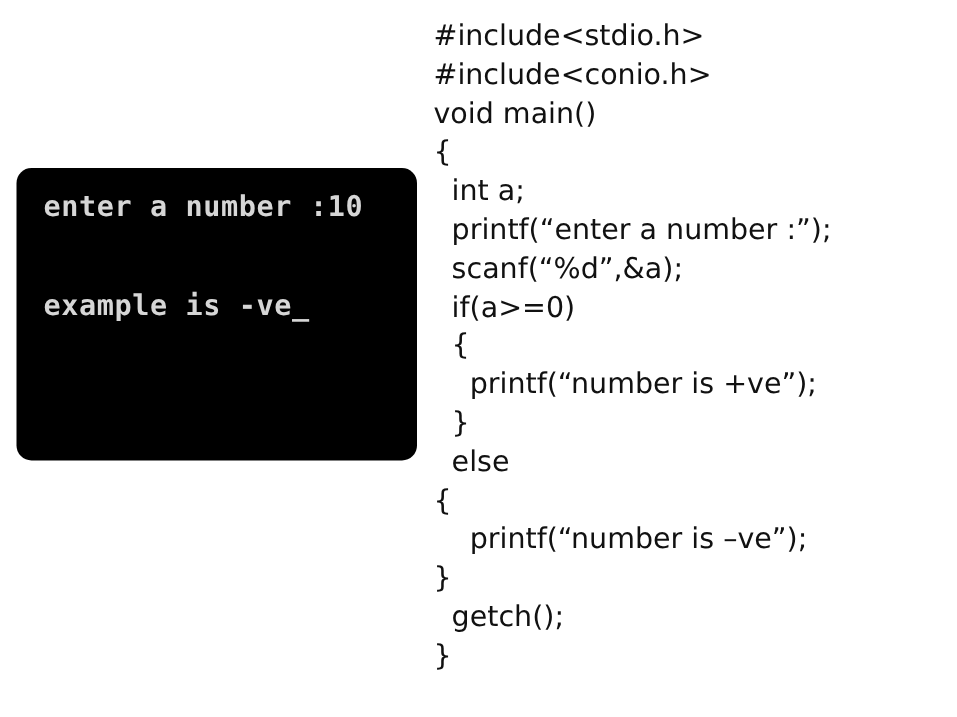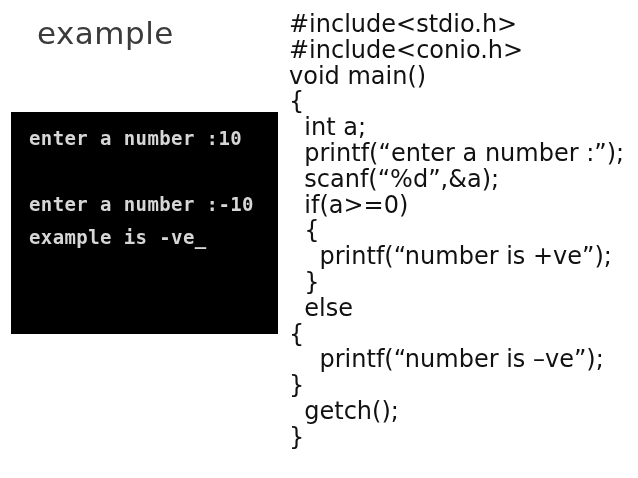--- a/index.html
+++ b/index.html
@@ -34,24 +34,25 @@
     line-height: 1.25;
     white-space: pre;
   }
 
   
   .console {
     position: absolute;
     left: 11px;
     top: 112px;
     width: 267px;
-    height: 222px;
+    height: 195px;
     background: #000000;
     box-sizing: border-box;
     overflow: hidden;
+    border-radius: 10px;
   }
   .console-lines {
     position: absolute;
     left: 18px;
     top: 10px;
     right: 4px;
     font-family: "DejaVu Sans Mono", "Liberation Mono", monospace;
     font-size: 19px;
     font-weight: 700;
     line-height: 33px;
@@ -67,37 +68,36 @@
     height: 33px;
   }
 
   
   .code {
     position: absolute;
     left: 289px;
     top: 12px;
     width: 346px;
     font-family: "DejaVu Sans", sans-serif;
-    font-size: 24px;
+    font-size: 19px;
     font-weight: 400;
     line-height: 25.8px;
     color: #111111;
     white-space: pre;
   }
   .code-line {
     white-space: pre;
     height: 25.8px;
   }
 </style>
 </head>
 <body>
 
 <div class="slide" style="background: rgb(255, 255, 255);">
 
-  <div class="slide-title" style="color: rgb(59, 59, 59);">example</div>
 
   <div class="console" style="background: rgb(0, 0, 0);">
-    <div class="console-lines" style="color: rgb(214, 214, 214);"><div class="console-line">enter a number :10</div><div class="console-line blank">&nbsp;</div><div class="console-line">enter a number :-10</div><div class="console-line">example is -ve_</div></div>
+    <div class="console-lines" style="color: rgb(214, 214, 214);"><div class="console-line">enter a number :10</div><div class="console-line blank">&nbsp;</div><div class="console-line">example is -ve_</div></div>
   </div>
 
   <div class="code" style="color: rgb(17, 17, 17);"><div class="code-line">#include&lt;stdio.h&gt;</div><div class="code-line">#include&lt;conio.h&gt;</div><div class="code-line">void main()</div><div class="code-line">{</div><div class="code-line">  int a;</div><div class="code-line">  printf(“enter a number :”);</div><div class="code-line">  scanf(“%d”,&amp;a);</div><div class="code-line">  if(a&gt;=0)</div><div class="code-line">  {</div><div class="code-line">    printf(“number is +ve”);</div><div class="code-line">  }</div><div class="code-line">  else</div><div class="code-line">{</div><div class="code-line">    printf(“number is –ve”);</div><div class="code-line">}</div><div class="code-line">  getch();</div><div class="code-line">}</div></div>
 
 </div>
 
 </body></html>

